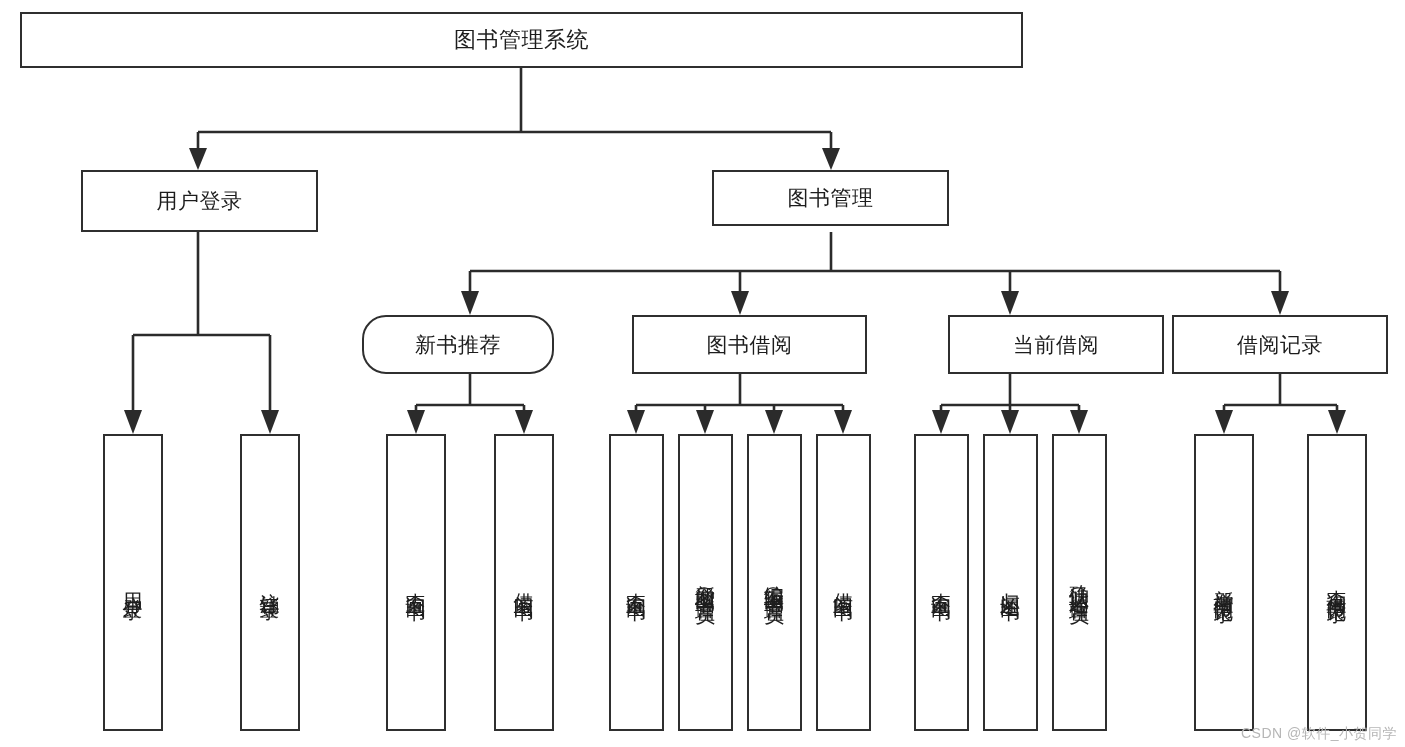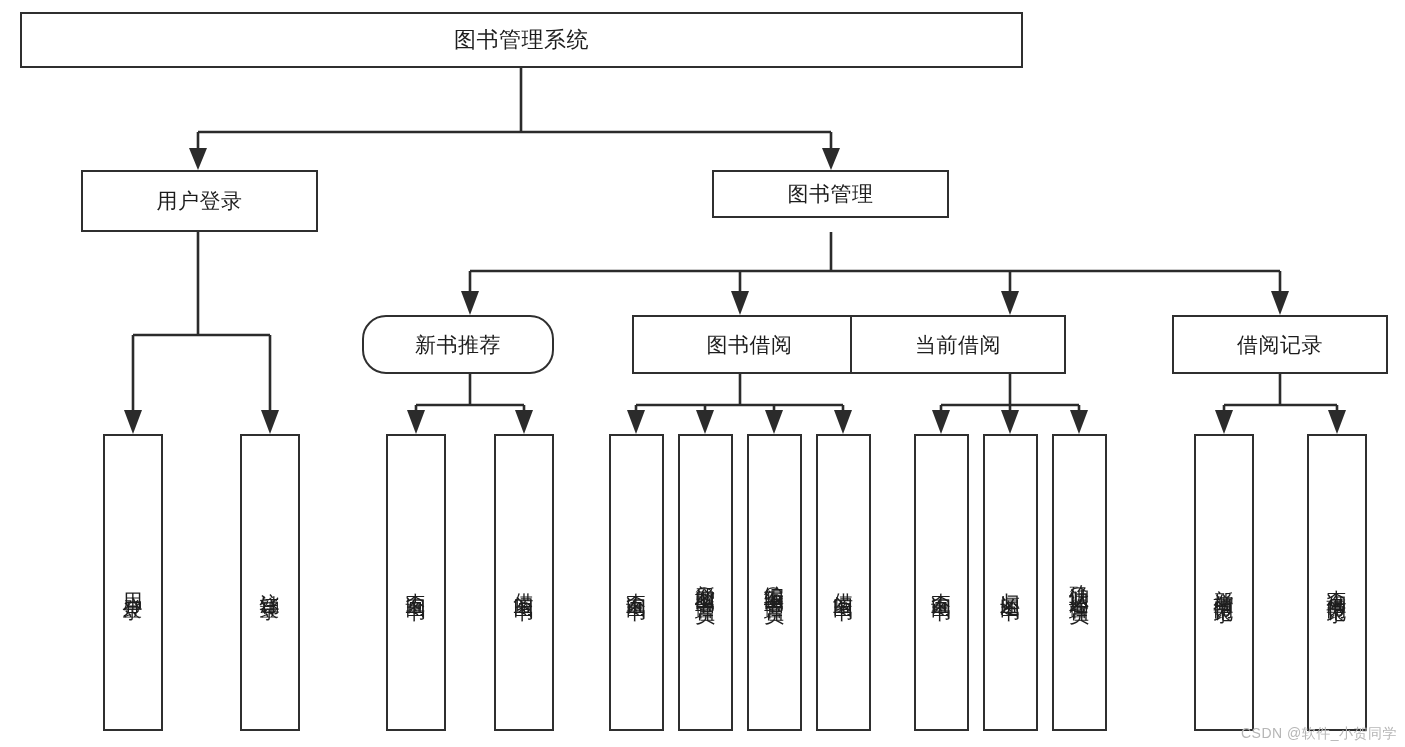--- a/index.html
+++ b/index.html
@@ -149,31 +149,31 @@
     <polygon points="1328,410 1346,410 1337,434"></polygon>
   </svg>
 
   <div class="node h root" style="left:20px; top:12px; width:1003px; height:56px;">
     <span>图书管理系统</span>
   </div>
 
   <div class="node h" style="left:81px; top:170px; width:237px; height:62px;">
     <span>用户登录</span>
   </div>
-  <div class="node h" style="left:712px; top:170px; width:237px; height:48px;">
+  <div class="node h" style="left:712px; top:170px; width:237px; height:56px;">
     <span>图书管理</span>
   </div>
 
   <div class="node h" style="left:362px; top:315px; width:192px; height:59px;border-radius:24px;">
     <span>新书推荐</span>
   </div>
   <div class="node h" style="left:632px; top:315px; width:235px; height:59px;">
     <span>图书借阅</span>
   </div>
-  <div class="node h" style="left:850px; top:315px; width:216px; height:59px;">
+  <div class="node h" style="left:948px; top:315px; width:216px; height:59px;">
     <span>当前借阅</span>
   </div>
   <div class="node h" style="left:1172px; top:315px; width:216px; height:59px;">
     <span>借阅记录</span>
   </div>
 
   <div class="node v" style="left:103px; top:434px; width:60px; height:297px;">
     <span class="vtext">用户登录</span>
   </div>
   <div class="node v" style="left:240px; top:434px; width:60px; height:297px;">

